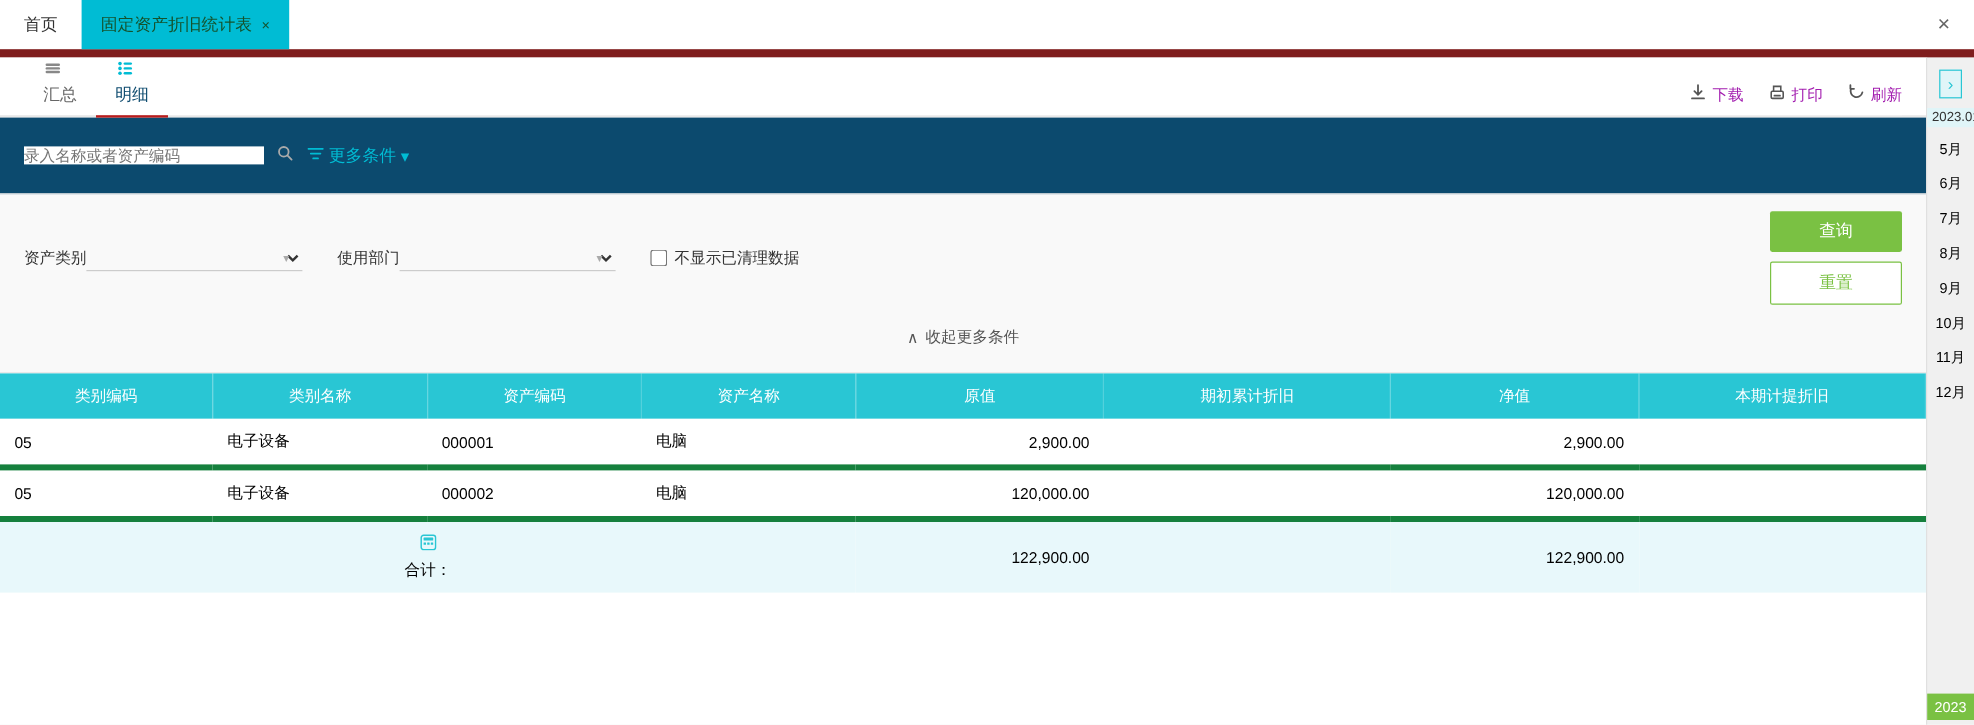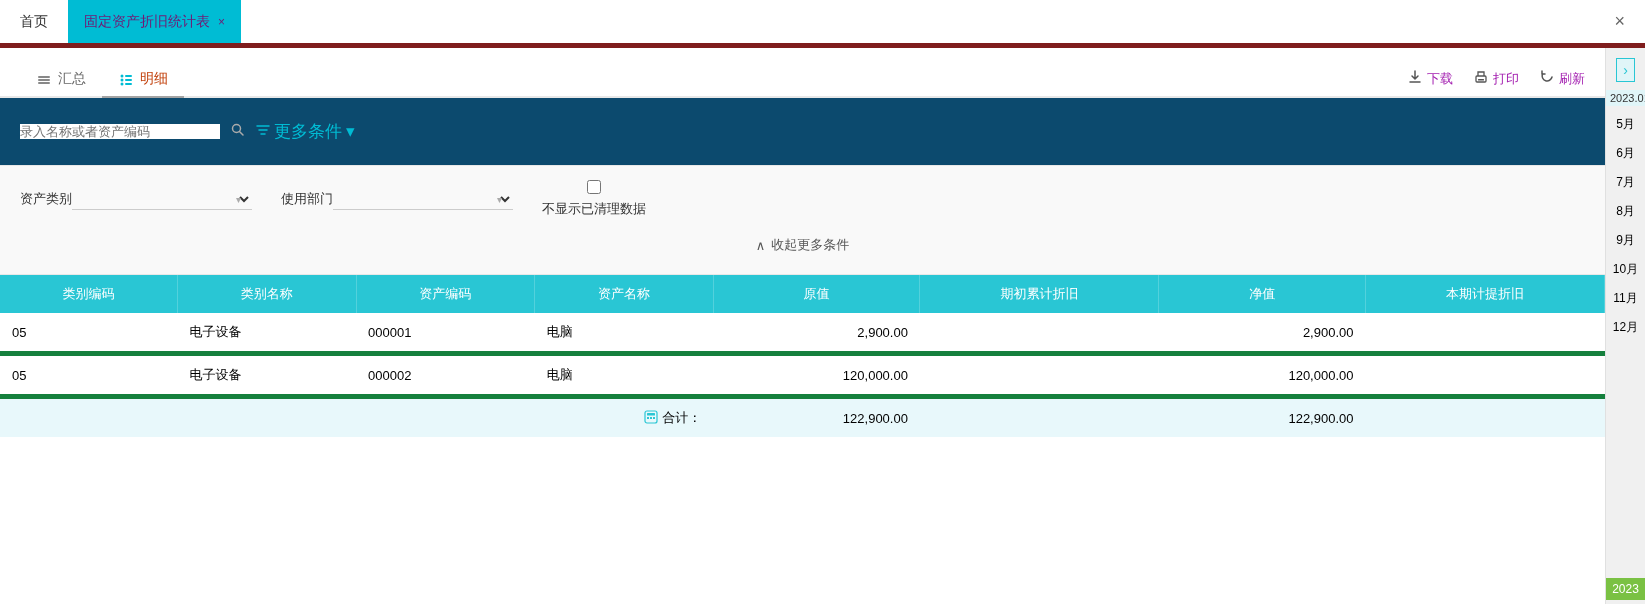--- a/index.html
+++ b/index.html
@@ -12,39 +12,39 @@
       overflow: hidden;
       position: relative;
     }
 
     
     .top-nav {
       display: flex;
       align-items: center;
       background: #fff;
       height: 48px;
-      border-bottom: 5px solid #7f1d1d;
+      border-bottom: 7px solid #7f1d1d;
       padding: 0 0 0 0;
     }
     .nav-home {
       padding: 0 20px;
       height: 100%;
       display: flex;
       align-items: center;
       color: #333;
       cursor: pointer;
       font-size: 14px;
     }
     .nav-tab-active {
       padding: 0 16px;
       height: 100%;
       display: flex;
       align-items: center;
       background: #00bcd4;
-      color: #701a75;
+      color: #14532d;
       cursor: pointer;
       font-size: 14px;
       position: relative;
     }
     .nav-tab-active .close-btn {
       margin-left: 8px;
       cursor: pointer;
       font-size: 12px;
     }
     .top-close {
@@ -72,32 +72,33 @@
     .tab-row {
       display: flex;
       align-items: flex-end;
       background: #fff;
       border-bottom: 2px solid #e8e8e8;
       padding: 0 20px;
       height: 50px;
     }
     .tab-item {
       display: flex;
-      align-items: center;
+      align-items: flex-start;
       gap: 6px;
       padding: 8px 16px;
       cursor: pointer;
       color: #666;
       font-size: 14px;
       border-bottom: 2px solid transparent;
       margin-bottom: -2px;
+      flex-direction: column;
     }
     .tab-item.active {
-      color: #c2410c;
-      border-bottom: 2px solid #a3a3a3;
+      color: #0c4a6e;
+      border-bottom: 2px solid #b91c1c;
     }
     .tab-icon {
       width: 16px;
       height: 16px;
       display: inline-flex;
       align-items: center;
       justify-content: center;
     }
 
     
@@ -138,21 +139,21 @@
     .search-icon-wrap {
       cursor: pointer;
       color: #aaa;
     }
     .more-conditions {
       display: flex;
       align-items: center;
       gap: 4px;
       color: #00bcd4;
       cursor: pointer;
-      font-size: 17px;
+      font-size: 14px;
     }
 
     
     .filter-panel {
       background: #f9f9f9;
       padding: 14px 20px;
       border-bottom: 1px solid #e8e8e8;
     }
     .filter-row {
       display: flex;
@@ -182,21 +183,20 @@
     }
     .filter-select-arrow {
       color: #aaa;
       font-size: 10px;
       margin-left: -16px;
     }
     .checkbox-group {
       display: flex;
       align-items: center;
       gap: 6px;
-      flex-direction: column;
     }
     .filter-checkbox {
       width: 14px;
       height: 14px;
       border: 1px solid #ccc;
       cursor: pointer;
     }
     .filter-btn-group {
       margin-left: auto;
       display: flex;
@@ -268,20 +268,21 @@
     .data-table tfoot td {
       padding: 10px 12px;
       text-align: right;
       white-space: nowrap;
     }
     .total-label {
       display: flex;
       align-items: center;
       gap: 4px;
       justify-content: flex-end;
+      flex-direction: column;
     }
 
     
     .right-sidebar {
       width: 40px;
       background: #f0f0f0;
       display: flex;
       flex-direction: column;
       align-items: center;
       padding-top: 10px;
@@ -414,20 +415,24 @@
           <div style="position:relative; display:flex; align-items:center;">
             <select class="filter-select">
               <option value=""></option>
             </select>
             <span class="filter-select-arrow">▾</span>
           </div>
         </div>
         <div class="checkbox-group">
           <input type="checkbox" class="filter-checkbox" style="">
           <span class="filter-label">不显示已清理数据</span>
+        </div>
+        <div class="filter-btn-group">
+          <button class="btn-query">查询</button>
+          <button class="btn-reset">重置</button>
         </div>
       </div>
       <div style="display:flex; justify-content:center;">
         <div class="collapse-btn">
           <span>∧</span>
           <span>收起更多条件</span>
         </div>
       </div>
     </div>
 

